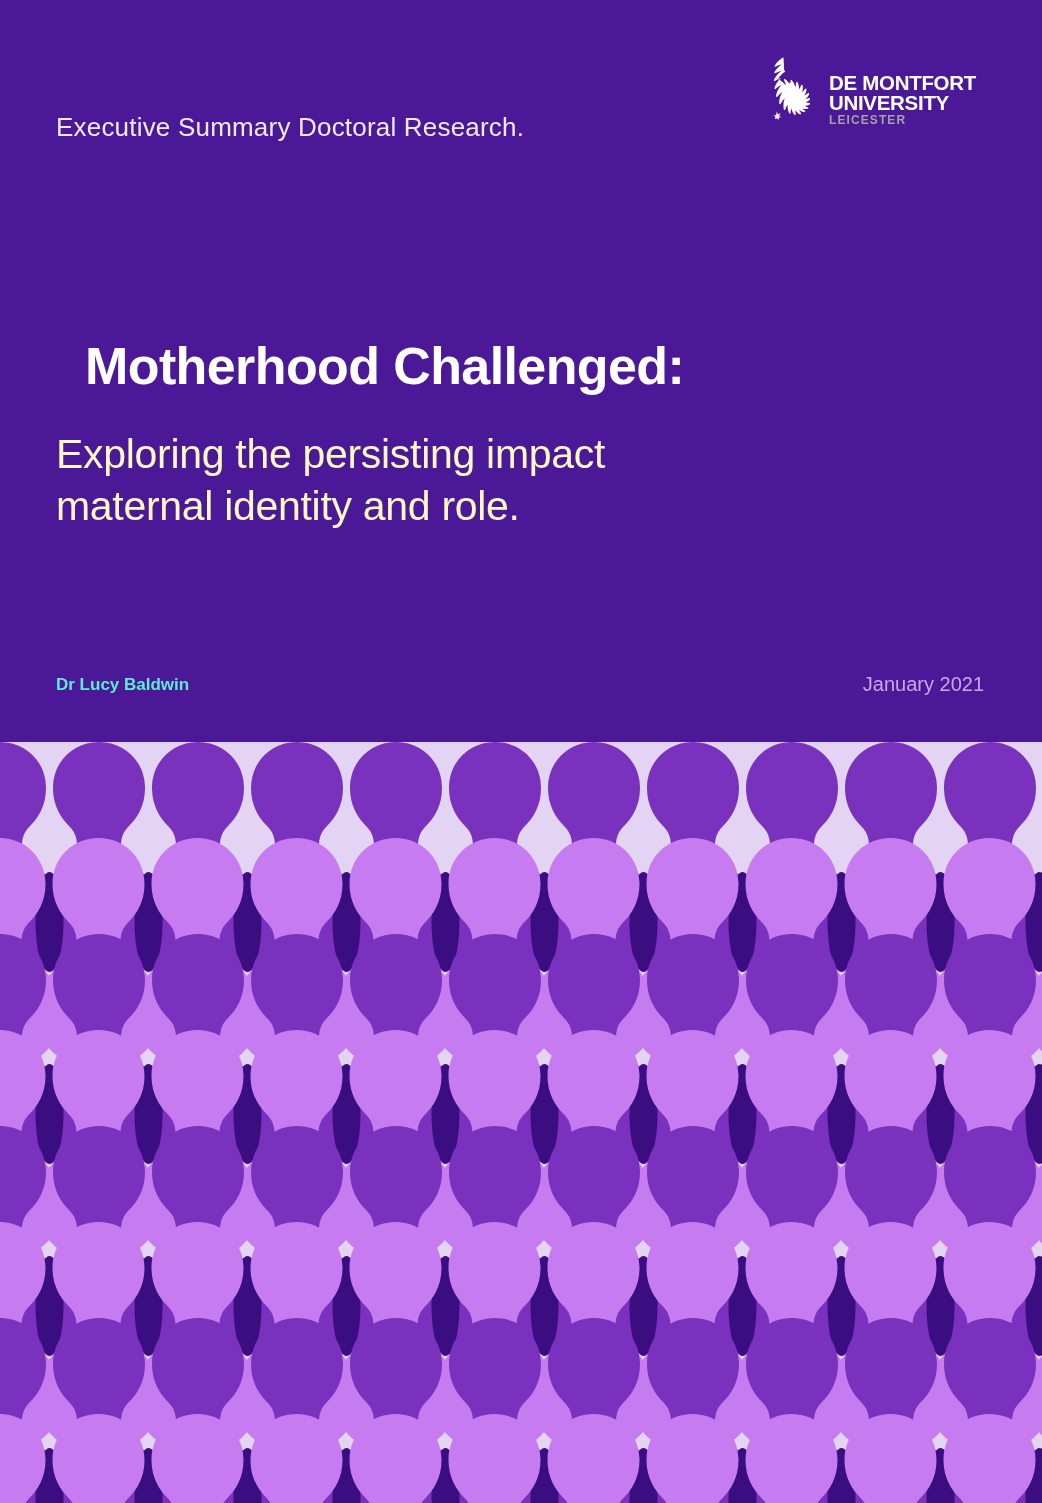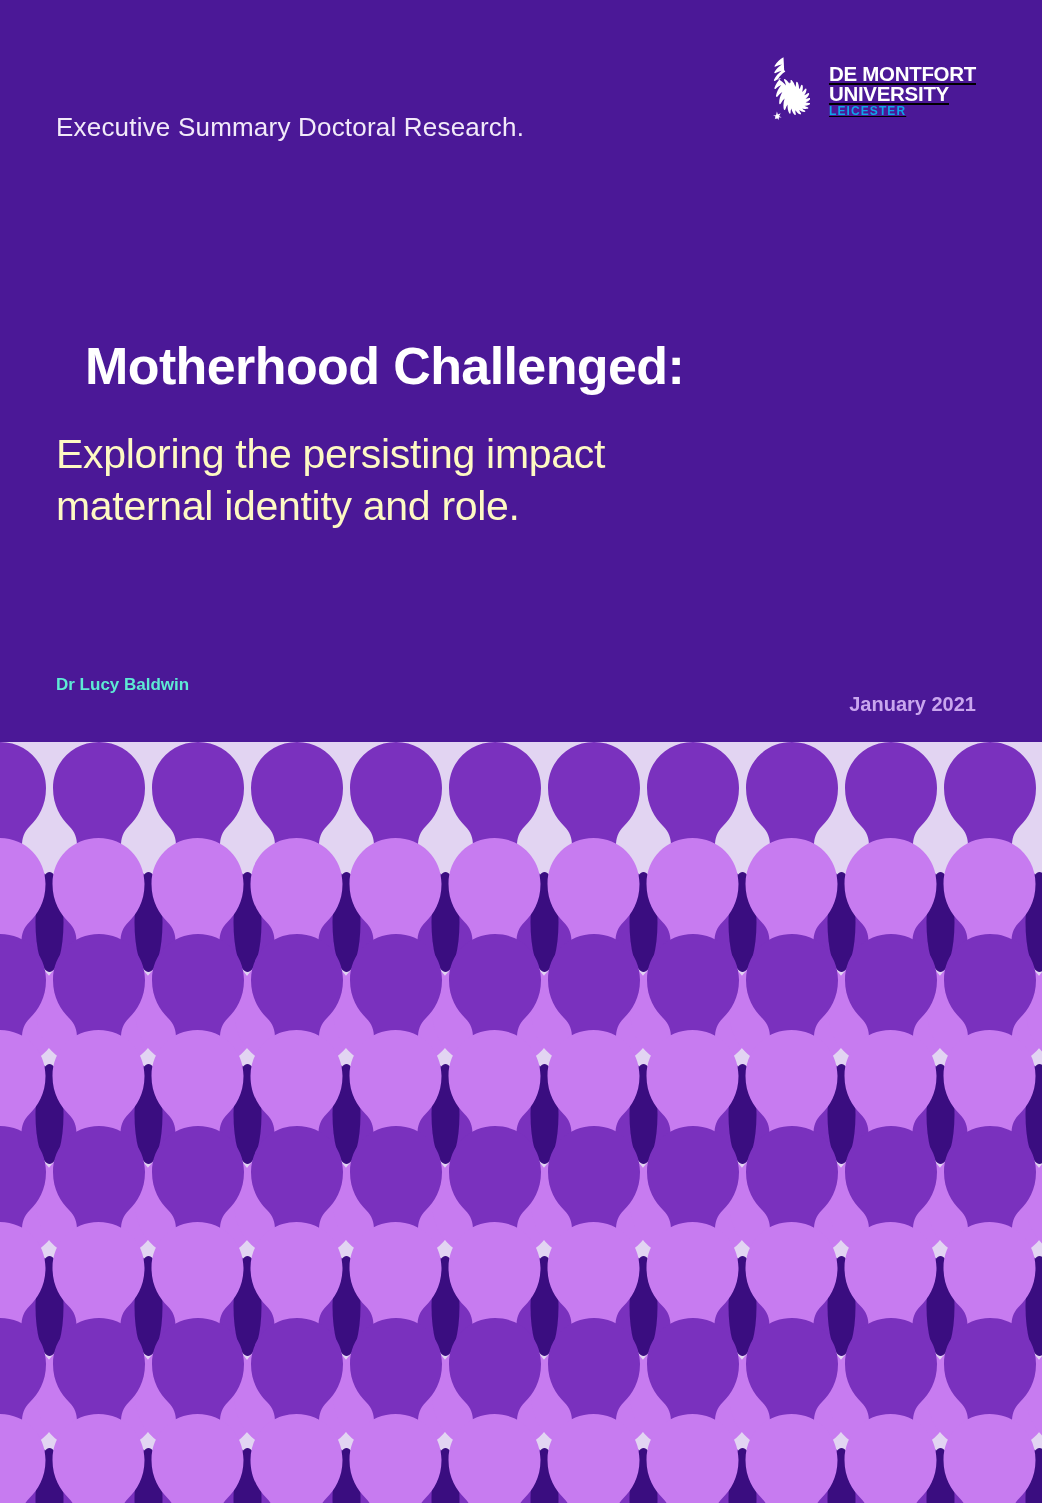--- a/index.html
+++ b/index.html
@@ -33,32 +33,31 @@
     color:#f2eaf9;
     white-space:nowrap;
     margin-top:40px;
   }
 
   
   #logo {
     position:absolute;
     right:66px; top:55px;
     display:flex;
-    align-items:center;
+    align-items:flex-end;
     gap:19px;
-    text-decoration:underline;
   }
   #logo-mark { width:46px; height:72px; display:block; }
   #logo-text { display:flex; flex-direction:column; line-height:0.98; }
   .logo-l1, .logo-l2 {
     font-size:20.5px; font-weight:700; color:#ffffff;
     letter-spacing:-0.3px; white-space:nowrap;
   }
   .logo-l3 {
-    font-size:12px; font-weight:700; color:#0ea5e9;
+    font-size:12px; font-weight:700; color:#a3a3a3;
     letter-spacing:1.1px; margin-top:2px; white-space:nowrap;
   }
 
   
   #title {
     position:absolute;
     left:56px; top:336px;
     font-size:52px;
     font-weight:700;
     letter-spacing:-0.6px;
@@ -81,26 +80,25 @@
   #author {
     position:absolute;
     left:56px; top:675px;
     font-size:17px;
     font-weight:700;
     color:#5eead4;
     white-space:nowrap;
   }
   #date {
     position:absolute;
-    right:66px; top:673px;
+    right:58px; top:673px;
     font-size:20px;
-    font-weight:700;
+    font-weight:400;
     color:#c9a6ee;
     white-space:nowrap;
-    margin-top:20px;
   }
 
   
   #pattern {
     position:absolute;
     left:0; top:742px;
     width:1042px; height:761px;
     background:#e2d4f2;
     overflow:hidden;
     z-index:1;

